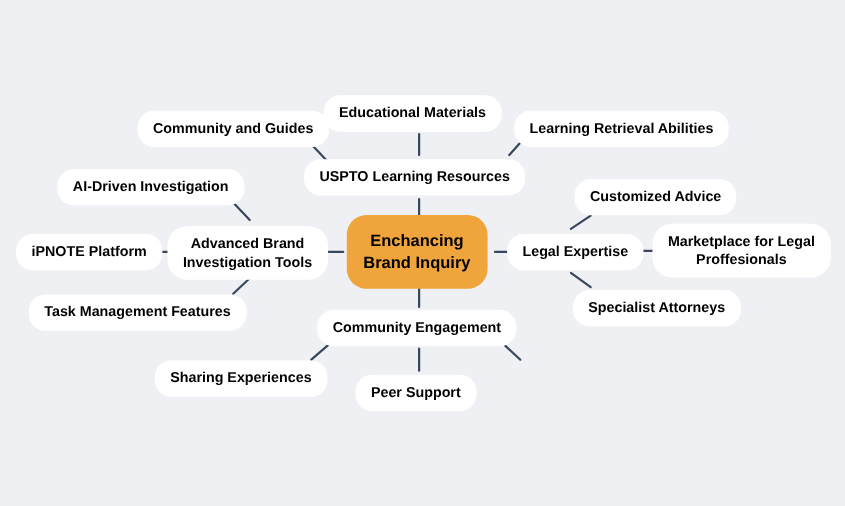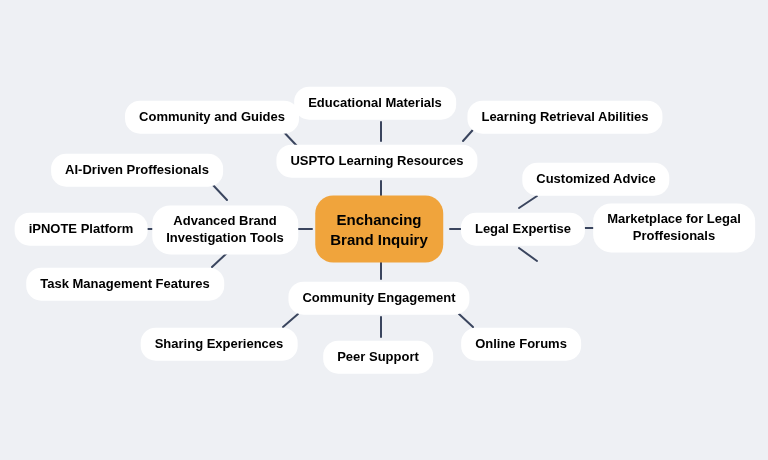--- a/index.html
+++ b/index.html
@@ -84,25 +84,25 @@
 
   <div class="node" style="left:377px; top:161px;">USPTO Learning Resources</div>
   <div class="node" style="left:212px; top:117px;">Community and Guides</div>
   <div class="node" style="left:375px; top:103px;">Educational Materials</div>
   <div class="node" style="left:565px; top:117px;">Learning Retrieval Abilities</div>
 
   <div class="node" style="left:596px; top:179px;">Customized Advice</div>
   <div class="node" style="left:523px; top:229px;">Legal Expertise</div>
   <div class="node multiline" style="left:674px; top:228px;">Marketplace for Legal
 Proffesionals</div>
+  <div class="node" style="left:597px; top:280px;">Specialist Attorneys</div>
 
   <div class="node multiline" style="left:225px; top:230px;">Advanced Brand
 Investigation Tools</div>
-  <div class="node" style="left:137px; top:170px;">AI-Driven Proffesionals</div>
+  <div class="node" style="left:137px; top:170px;">AI-Driven Investigation</div>
   <div class="node" style="left:81px; top:229px;">iPNOTE Platform</div>
   <div class="node" style="left:125px; top:284px;">Task Management Features</div>
 
   <div class="node" style="left:379px; top:298px;">Community Engagement</div>
   <div class="node" style="left:219px; top:344px;">Sharing Experiences</div>
   <div class="node" style="left:378px; top:357px;">Peer Support</div>
-  <div class="node" style="left:521px; top:344px;">Online Forums</div>
 
 </div>
 
 </body></html>

